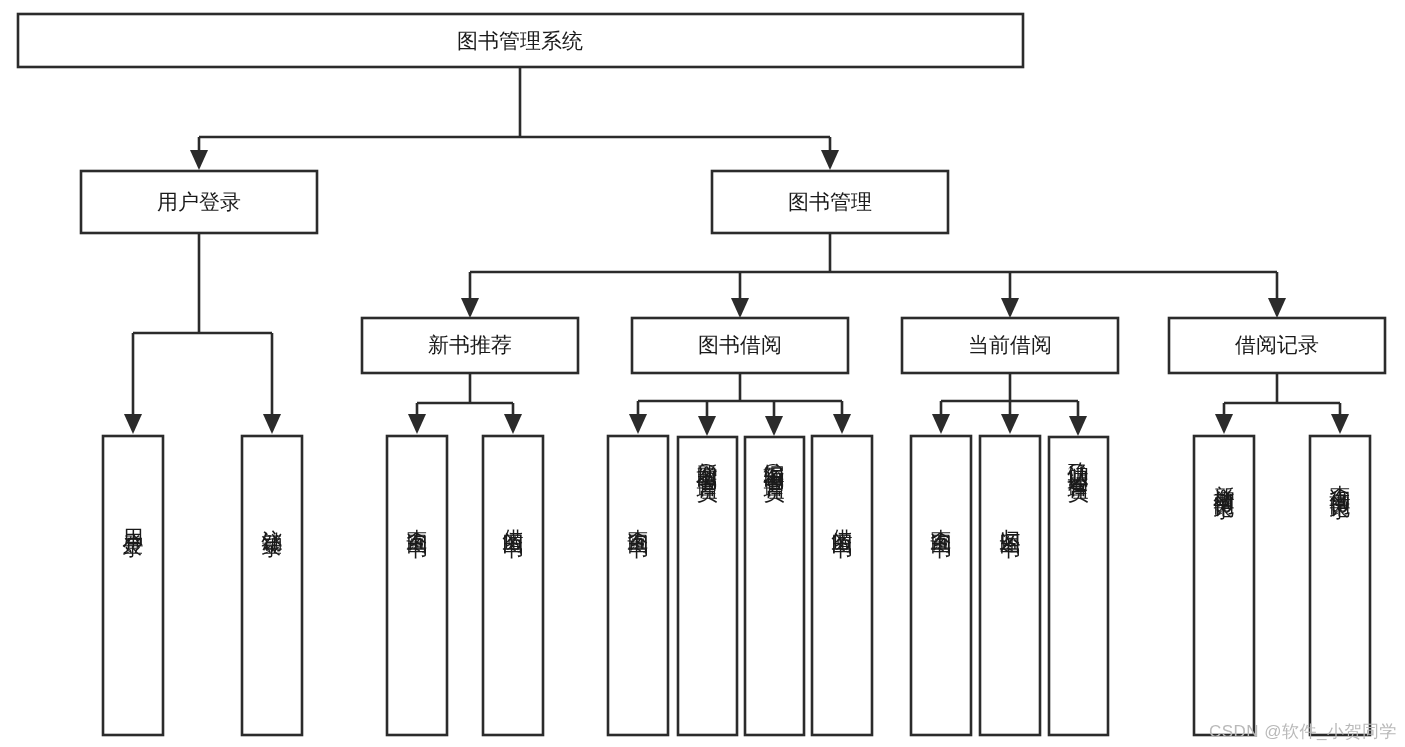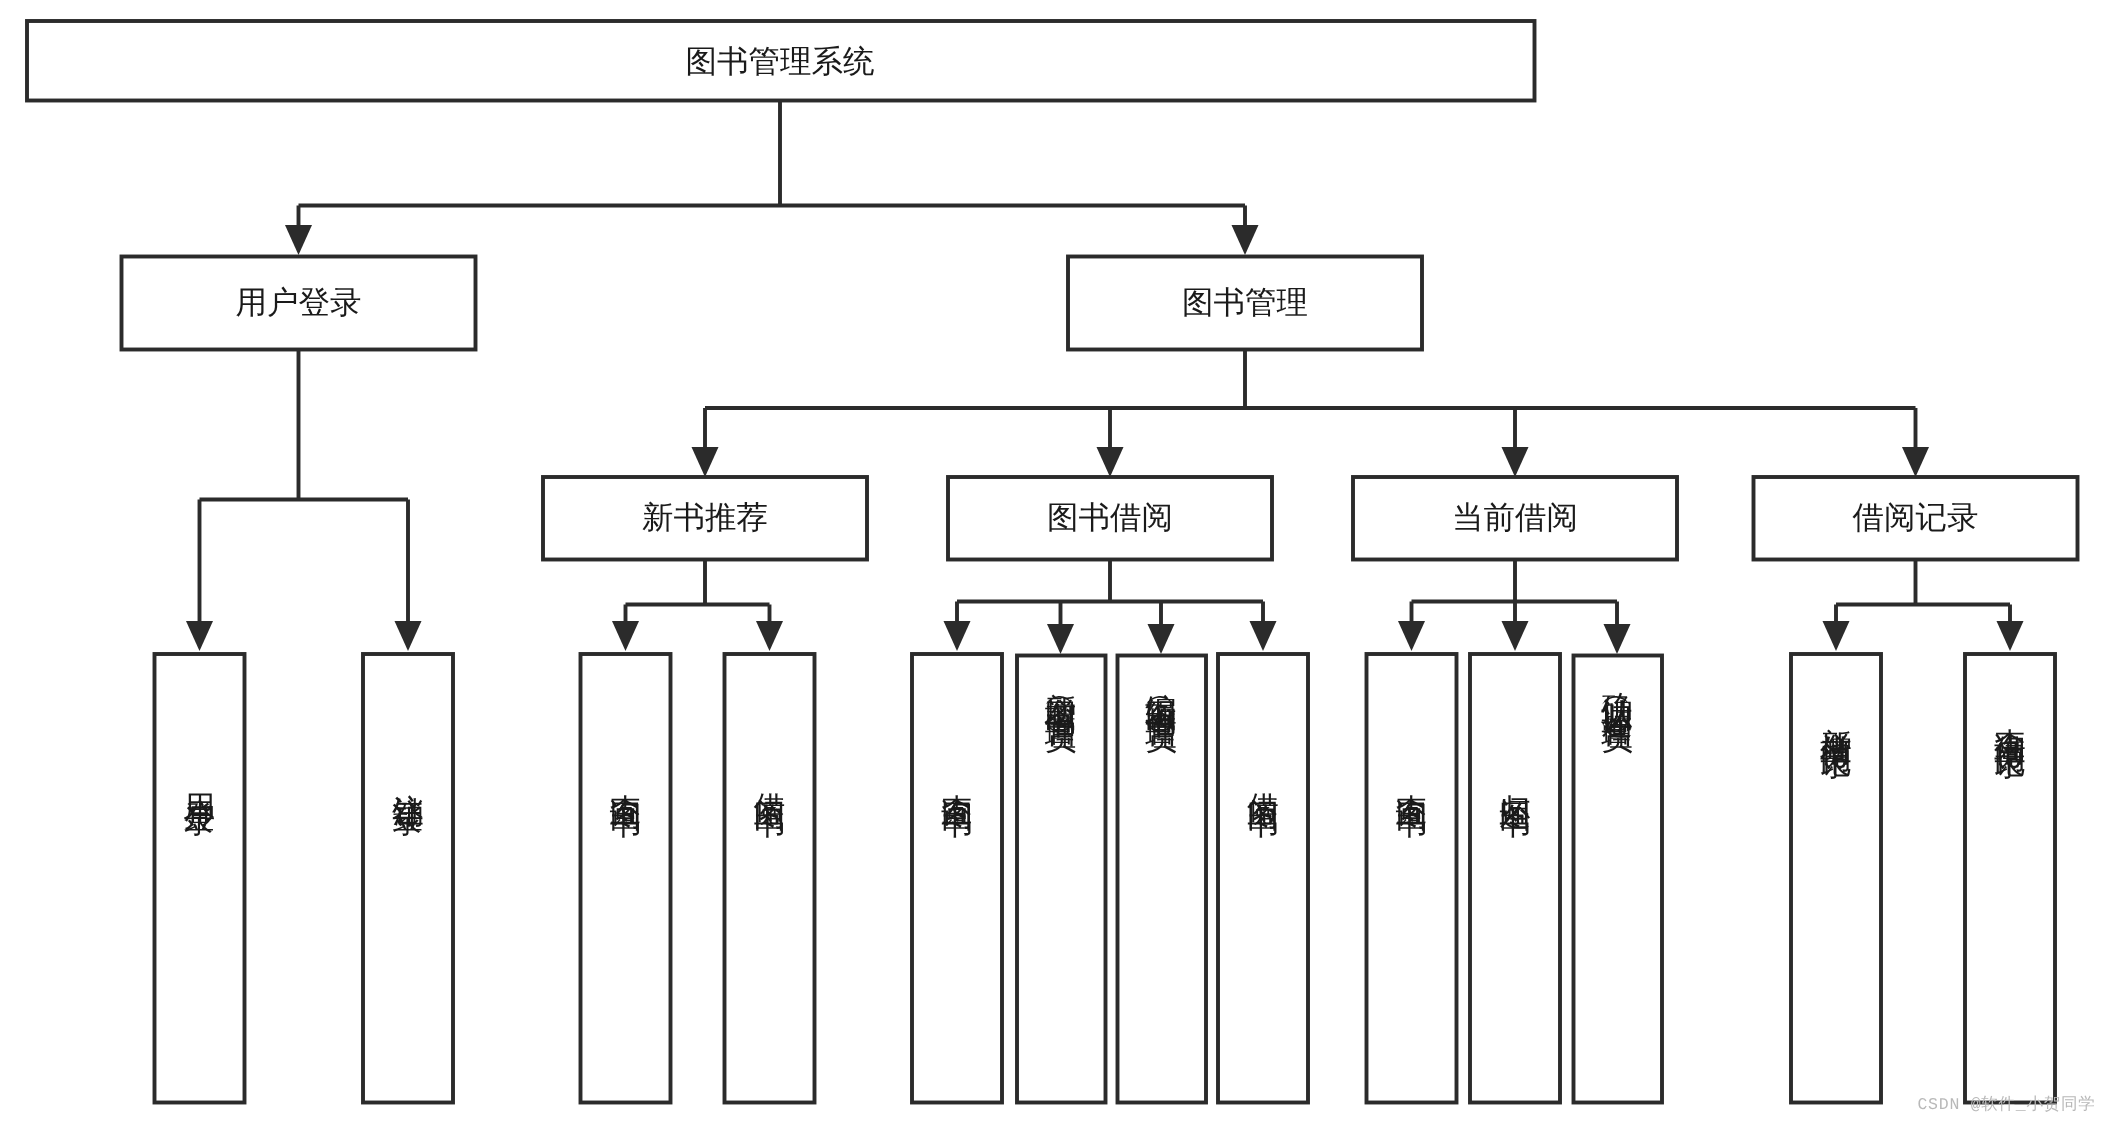--- a/index.html
+++ b/index.html
@@ -55,22 +55,22 @@
     font-size: 21px;
     fill: #1a1a1a;
     writing-mode: vertical-rl;
     text-orientation: upright;
     letter-spacing: 3px;
   }
   .watermark {
     position: absolute;
     right: 8px;
     bottom: 4px;
-    font-family: Liberation Mono, monospace;
-    font-size: 11px;
+    font-family: Liberation Sans, sans-serif;
+    font-size: 17px;
     color: #b9b9b9;
     white-space: nowrap;
     letter-spacing: 0.5px;
   }
 </style>
 </head>
 <body>
 
 <div id="diagram-root">
 

